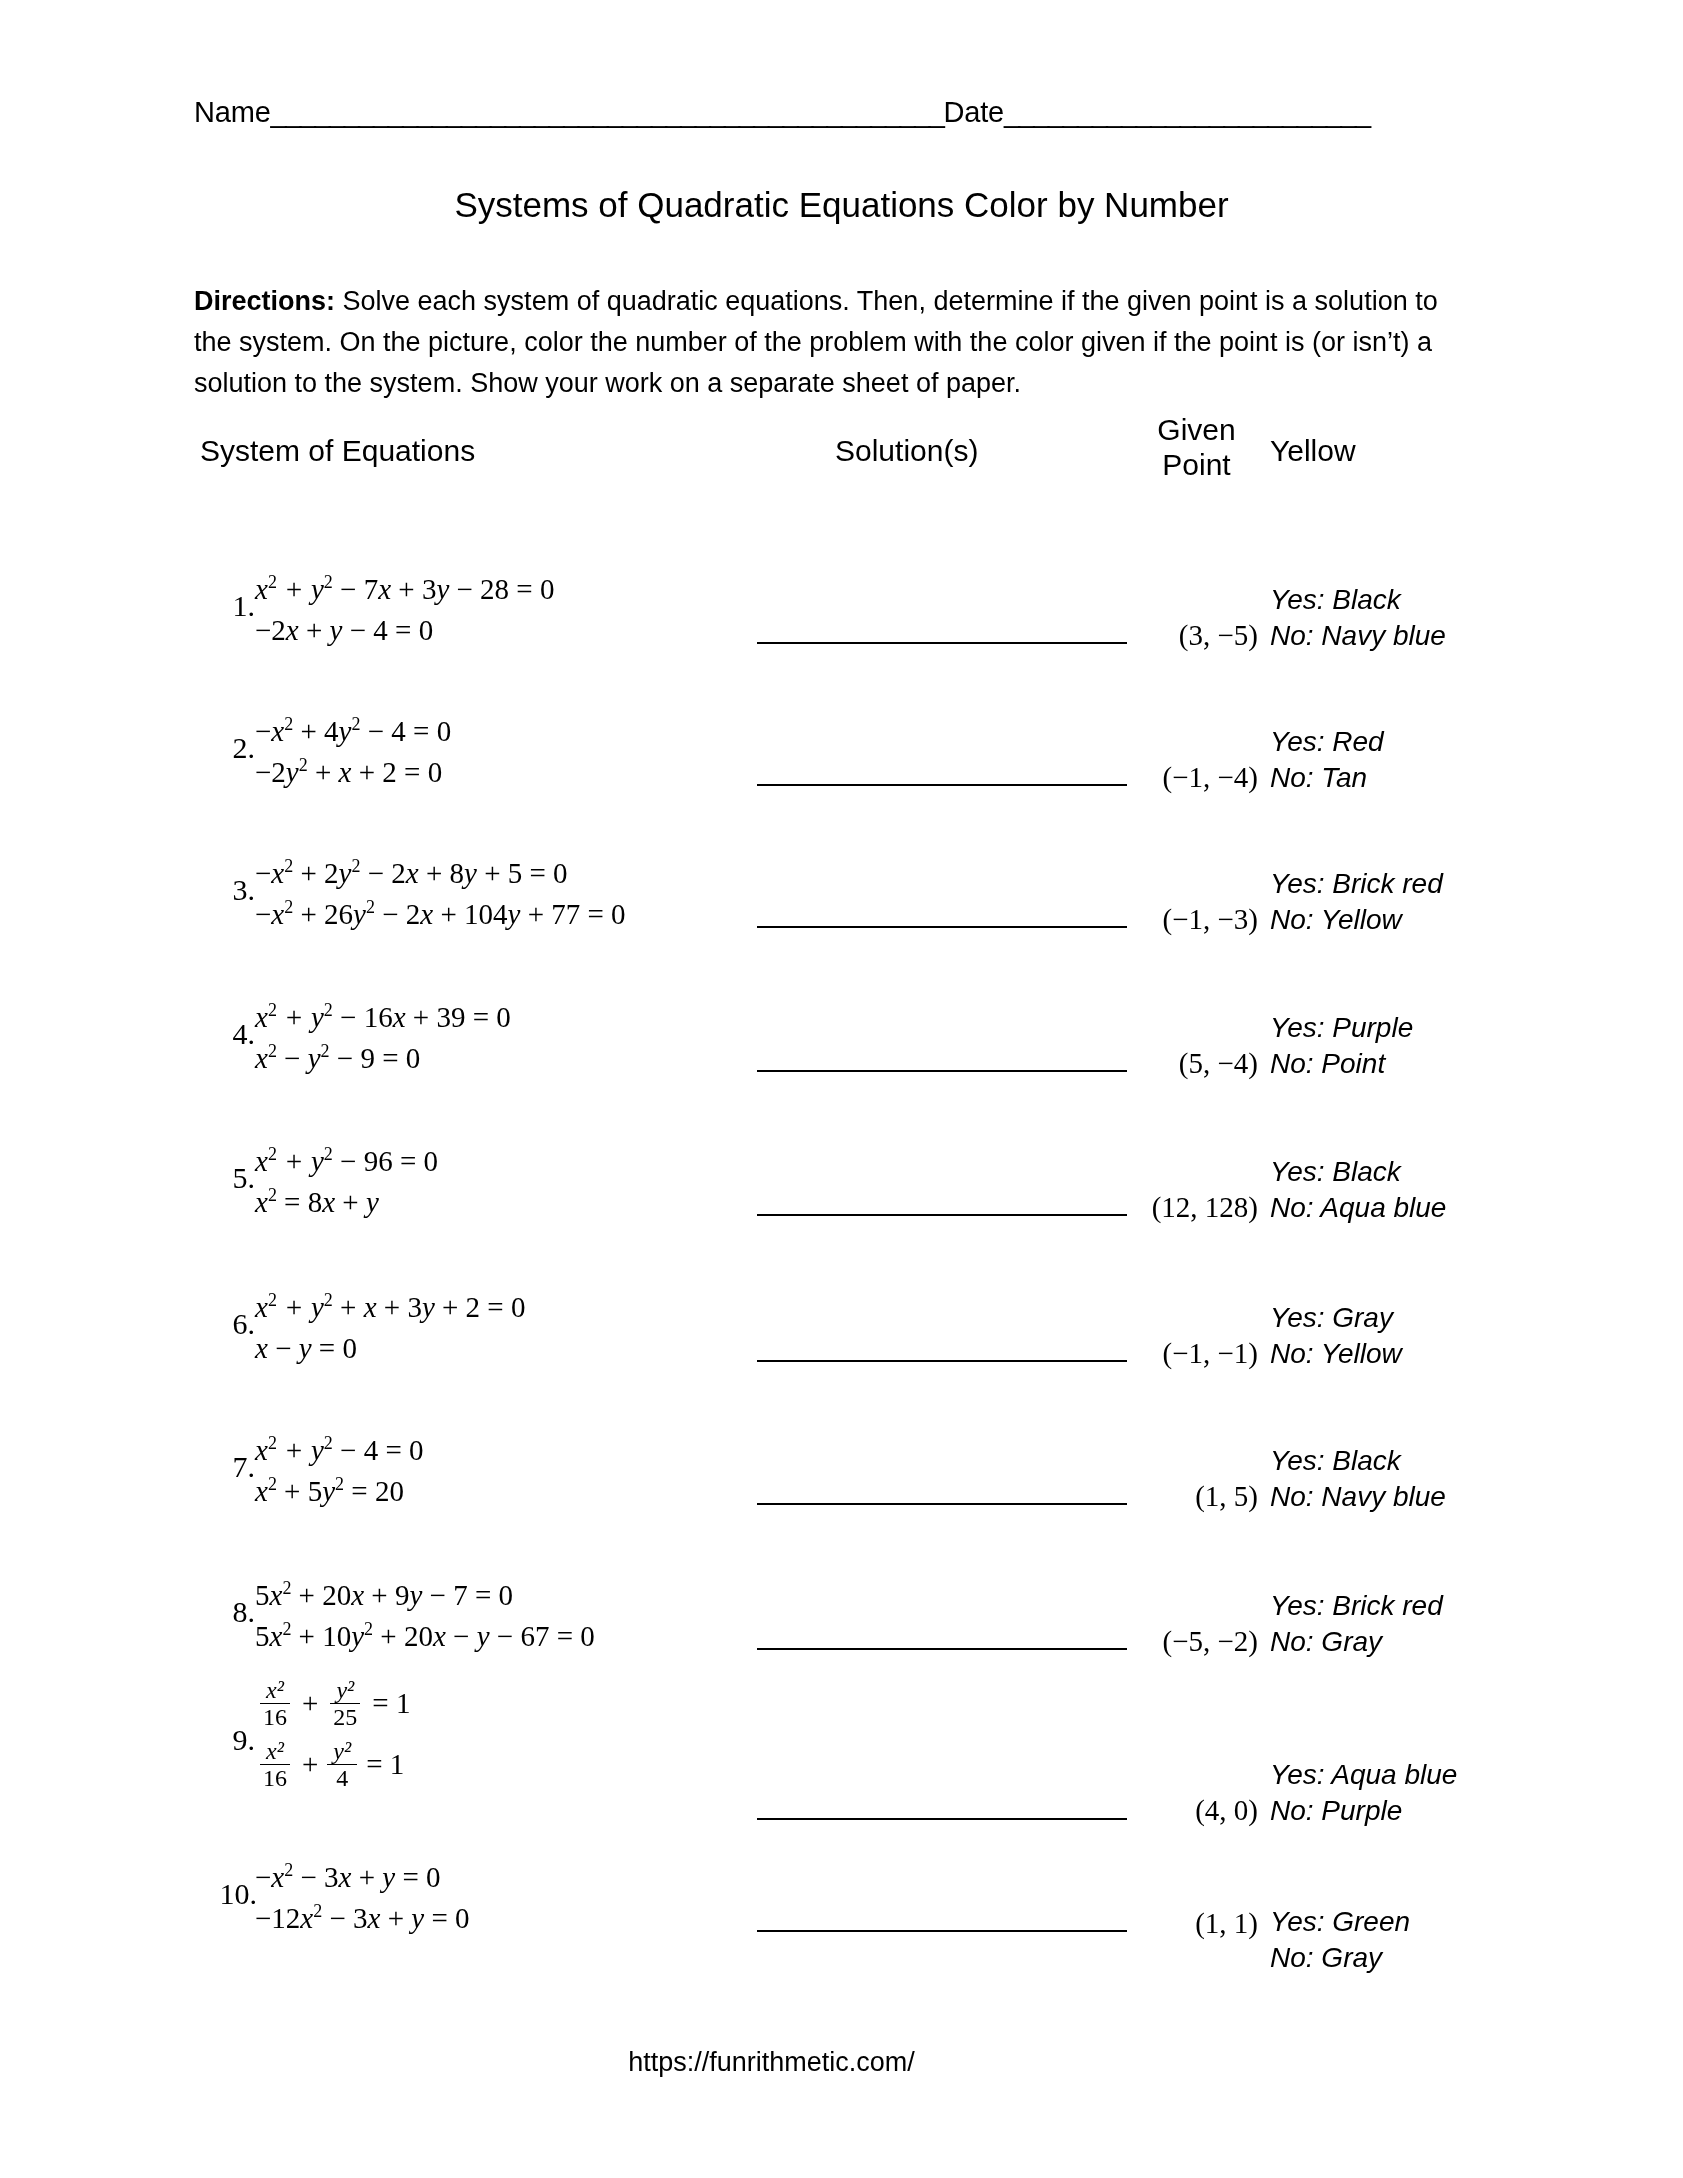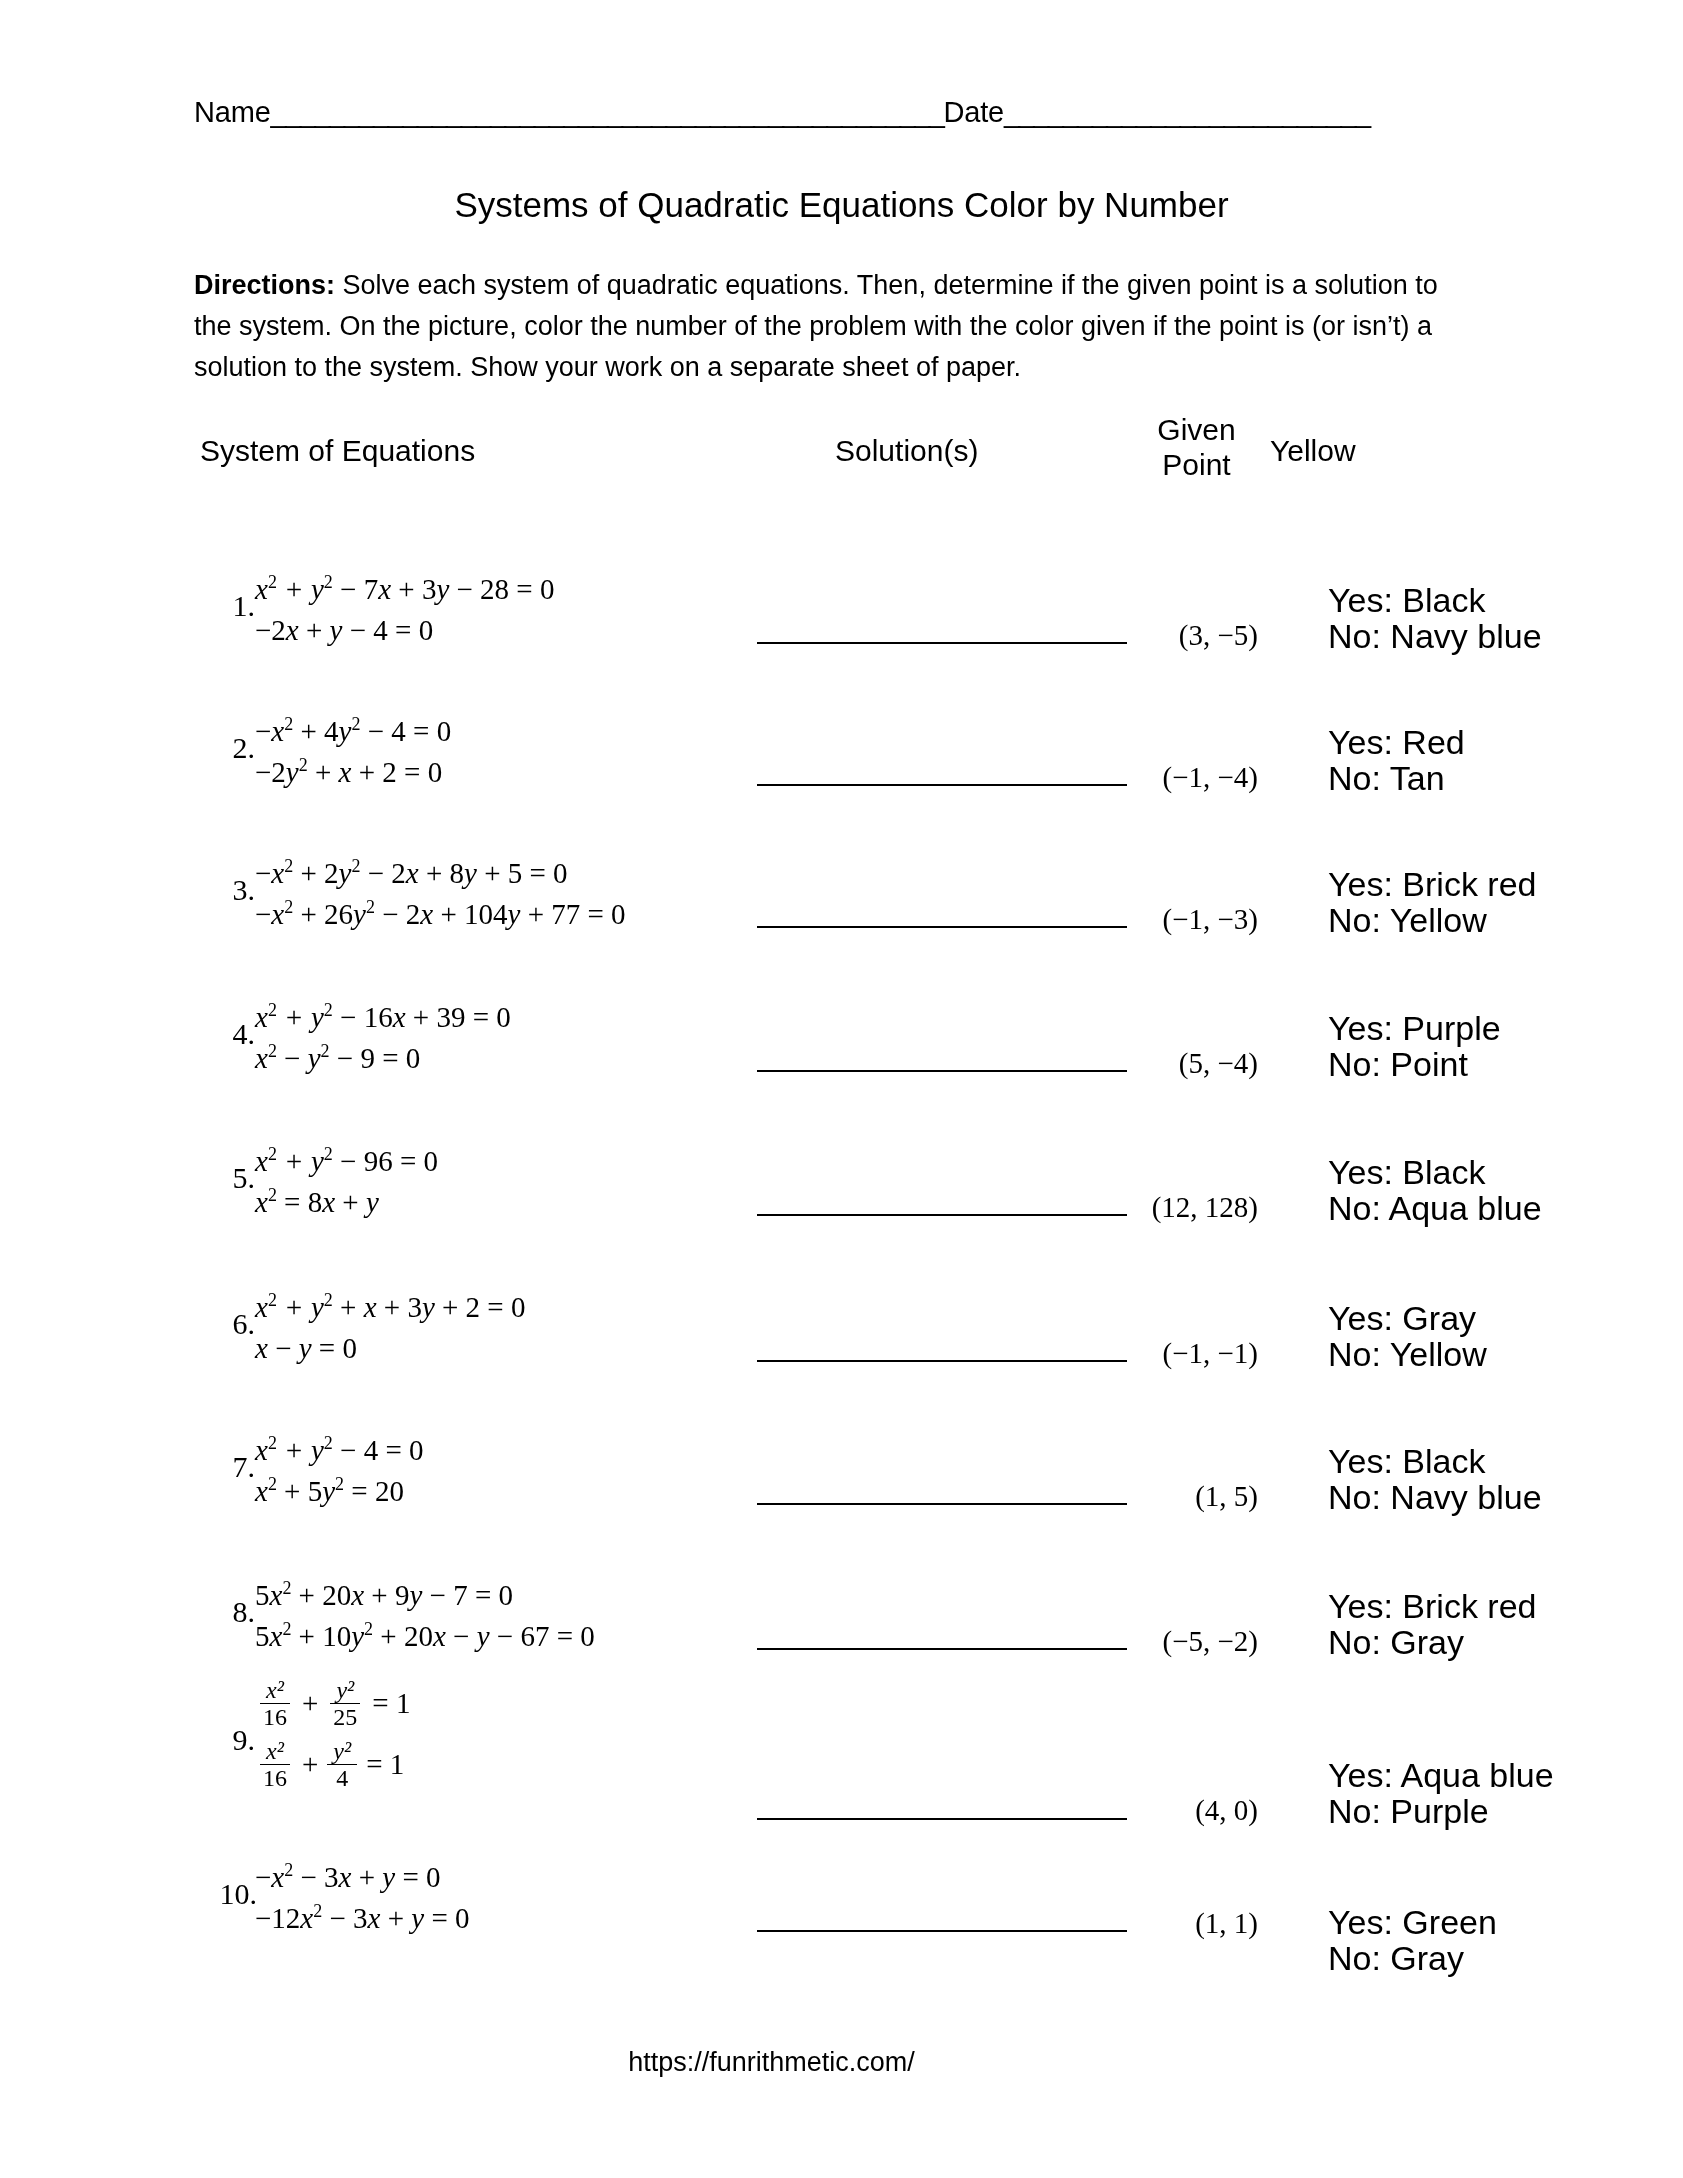--- a/index.html
+++ b/index.html
@@ -50,21 +50,21 @@
     text-align: center;
     font-size: 35px;
     line-height: 42px;
     font-weight: 400;
   }
 
   
   .directions {
     position: absolute;
     left: 194px;
-    top: 265px;
+    top: 281px;
     width: 1277px;
     font-size: 27px;
     line-height: 41px;
     text-align: left;
   }
   .directions b { font-weight: 700; }
 
   
   .col-headers {
     position: absolute;
@@ -139,24 +139,25 @@
     position: absolute;
     left: 1064px;
     width: 194px;
     text-align: right;
     font-family: "Liberation Serif", serif;
     font-size: 29px;
     white-space: nowrap;
   }
   .colors {
     position: absolute;
-    left: 1328px;
-    font-size: 34px;
+    left: 1270px;
+    font-size: 28px;
     line-height: 36px;
     white-space: nowrap;
+    font-style: italic;
   }
 
   
   .fraceq {
     display: flex;
     align-items: center;
     white-space: nowrap;
     line-height: 1;
     font-style: italic;
     height: 61px;

